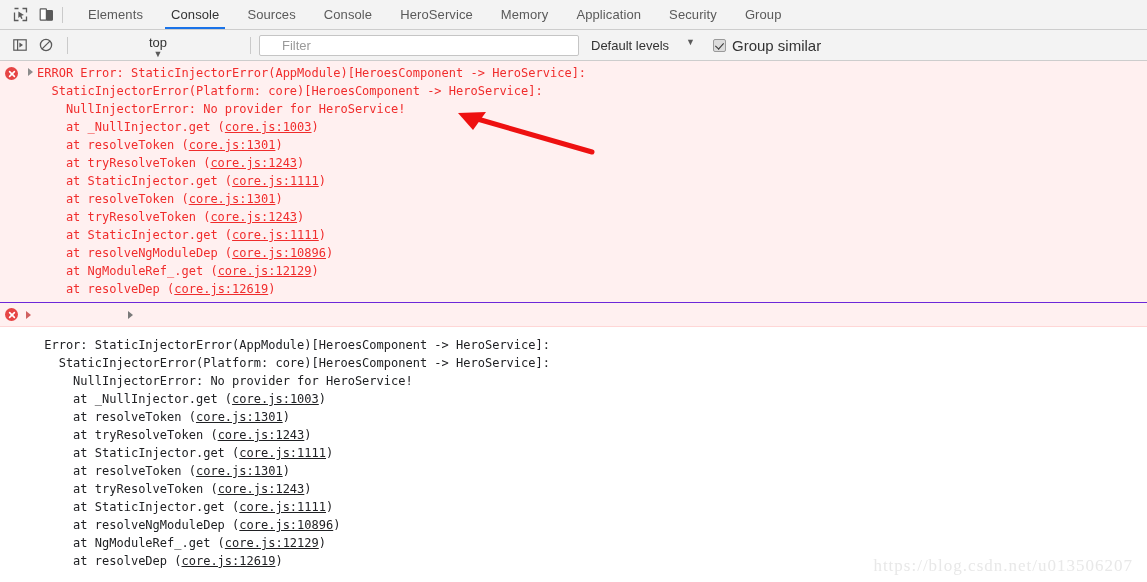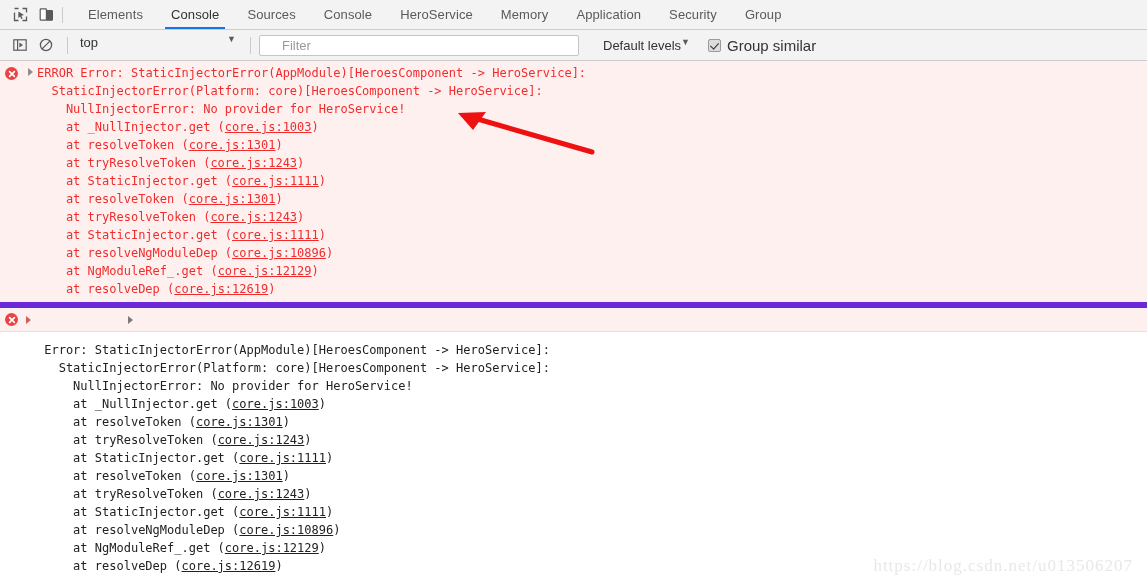--- a/index.html
+++ b/index.html
@@ -87,28 +87,30 @@
     padding-left: 7px;
   }
   .fb-sep {
     width: 1px;
     height: 17px;
     background: #cacaca;
     margin: 0 8px;
   }
   .ctx-select {
     display: flex;
+    align-items: center;
     justify-content: space-between;
     width: 166px;
     height: 21px;
     font-size: 13px;
     color: #333;
     padding: 0 6px 0 4px;
     box-sizing: border-box;
     cursor: pointer;
+    flex-direction: column;
   }
   .caret {
     font-size: 9px;
     color: #5a5a5a;
     line-height: 1;
   }
   .filter-input {
     width: 320px;
     height: 21px;
     box-sizing: border-box;
@@ -118,24 +120,24 @@
     font-size: 13px;
     font-family: "Liberation Sans", sans-serif;
     color: #333;
     padding: 0 22px;
     outline: none;
   }
   .filter-input::placeholder { color: #9a9a9a; }
   .levels {
     display: flex;
     align-items: flex-start;
-    gap: 0;
+    gap: 17px;
     font-size: 13px;
     color: #333;
-    margin-left: 24px;
+    margin-left: 12px;
     cursor: pointer;
     white-space: nowrap;
   }
   .group-similar {
     display: flex;
     align-items: center;
     gap: 6px;
     margin-left: 18px;
     font-size: 15px;
     color: #333;
@@ -169,21 +171,21 @@
     font-family: "DejaVu Sans Mono", "Liberation Mono", monospace;
     font-size: 12px;
   }
   .msg {
     position: relative;
     padding: 3px 0 4px 0;
     box-sizing: border-box;
   }
   .msg.error {
     background: #fff0f0;
-    border-bottom: 6px solid #6d28d9;
+    border-bottom: 1px solid #6d28d9;
   }
   .msg.plain {
     background: #ffffff;
   }
   .err-icon {
     position: absolute;
     left: 5px;
     top: 6px;
     width: 13px;
     height: 13px;

